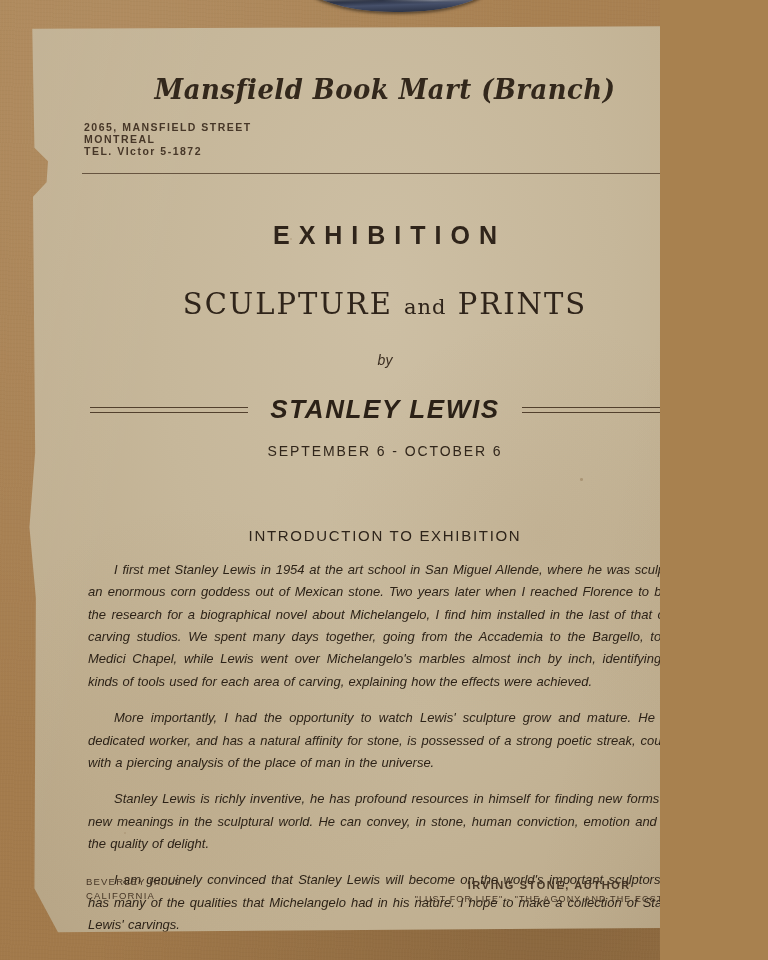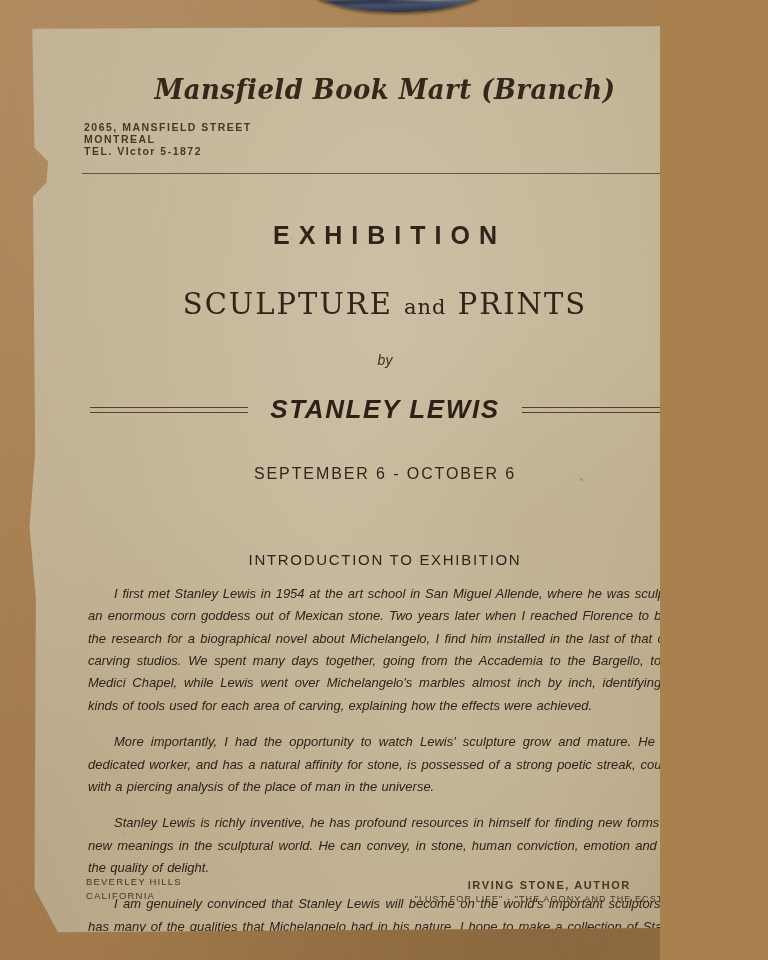--- a/index.html
+++ b/index.html
@@ -112,22 +112,22 @@
     content:"";position:absolute;left:0;right:0;height:0;border-top:1.1px solid #52402d;
   }
   .name-rule::before{top:0;}
   .name-rule::after{top:5px;}
   .artist-name{
     padding:0 22px;
     font-size:26px;font-weight:700;font-style:italic;
     letter-spacing:1.6px;color:#2b2117;white-space:nowrap;
   }
   .dates{
-    text-align:center;margin-top:40px;
-    font-size:16px;letter-spacing:1.9px;color:#31261b;
+    text-align:center;margin-top:18px;
+    font-size:14px;letter-spacing:1.9px;color:#31261b;
   }
 
   
   .intro-head{
     text-align:center;margin-top:68px;
     font-size:15px;letter-spacing:1.7px;color:#2e241a;
   }
   .body-wrap{margin-top:15px;padding:0 10px;}
   .para{
     text-align:justify;

